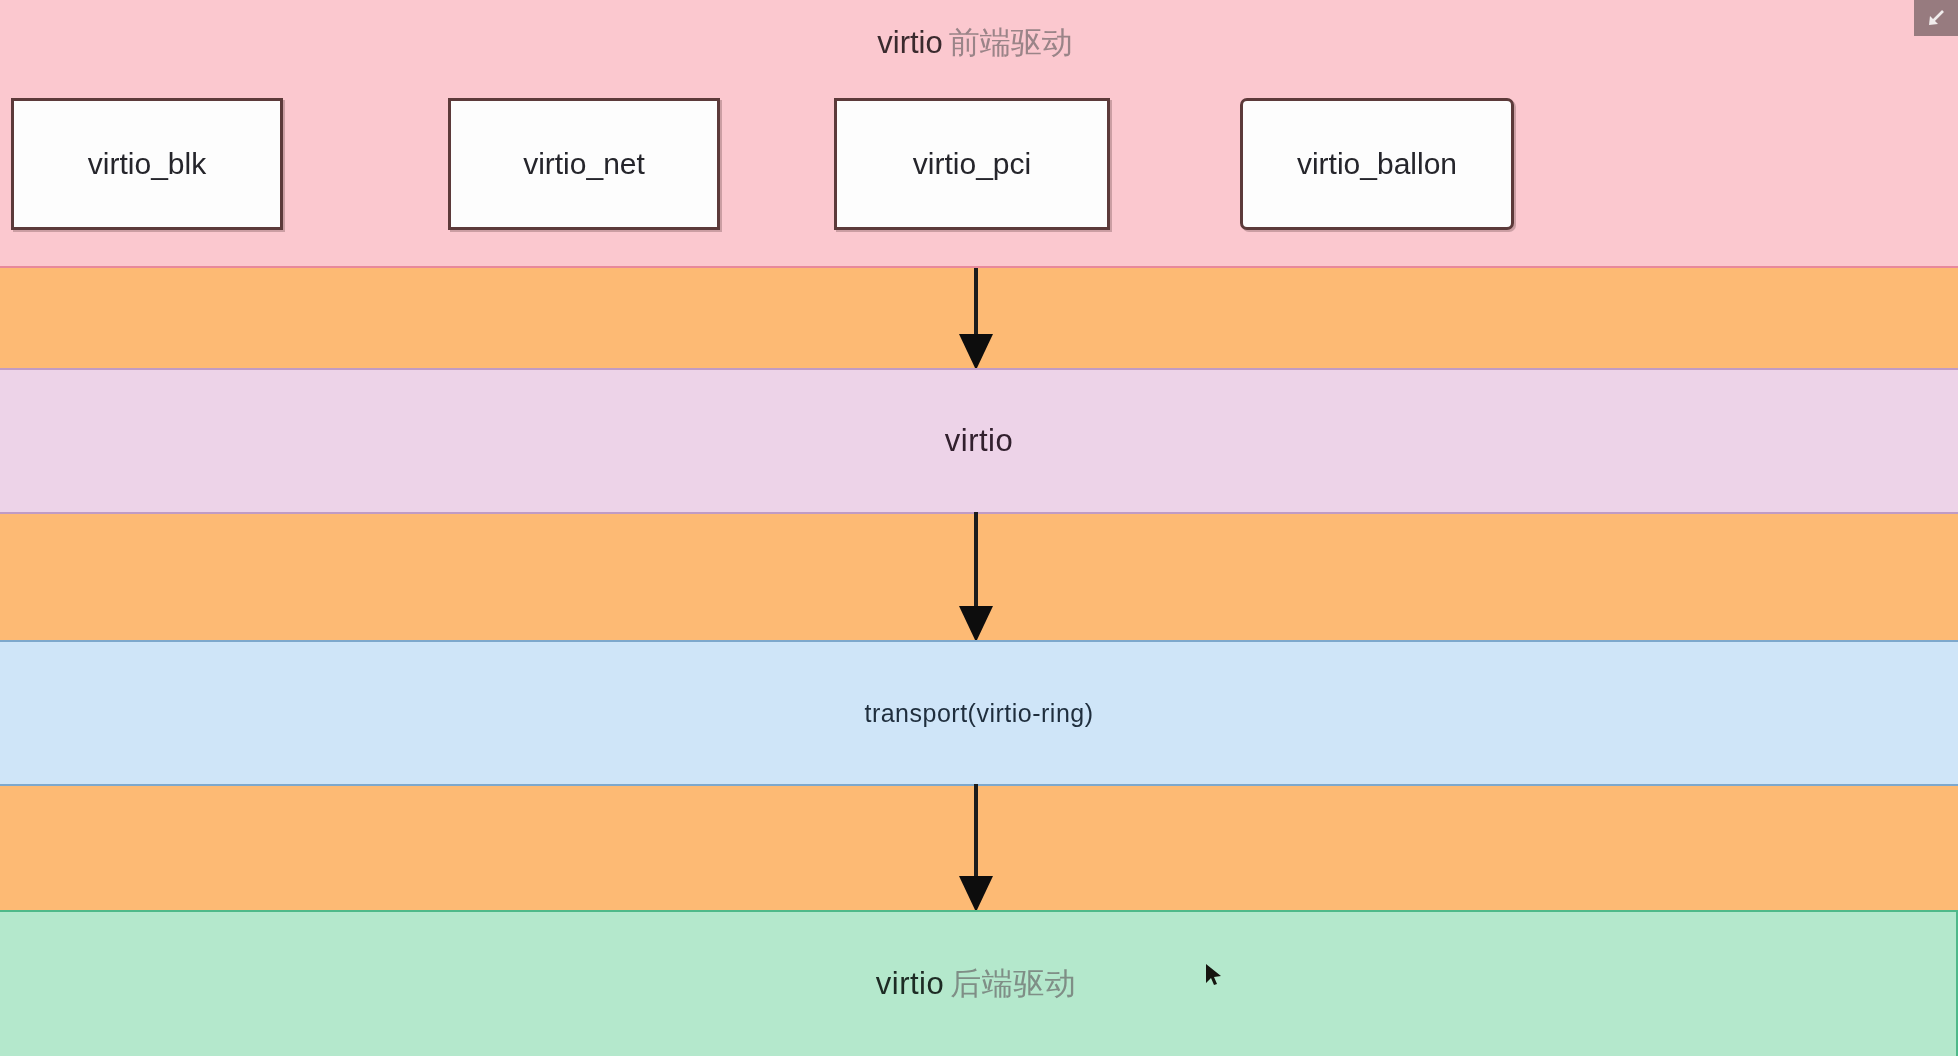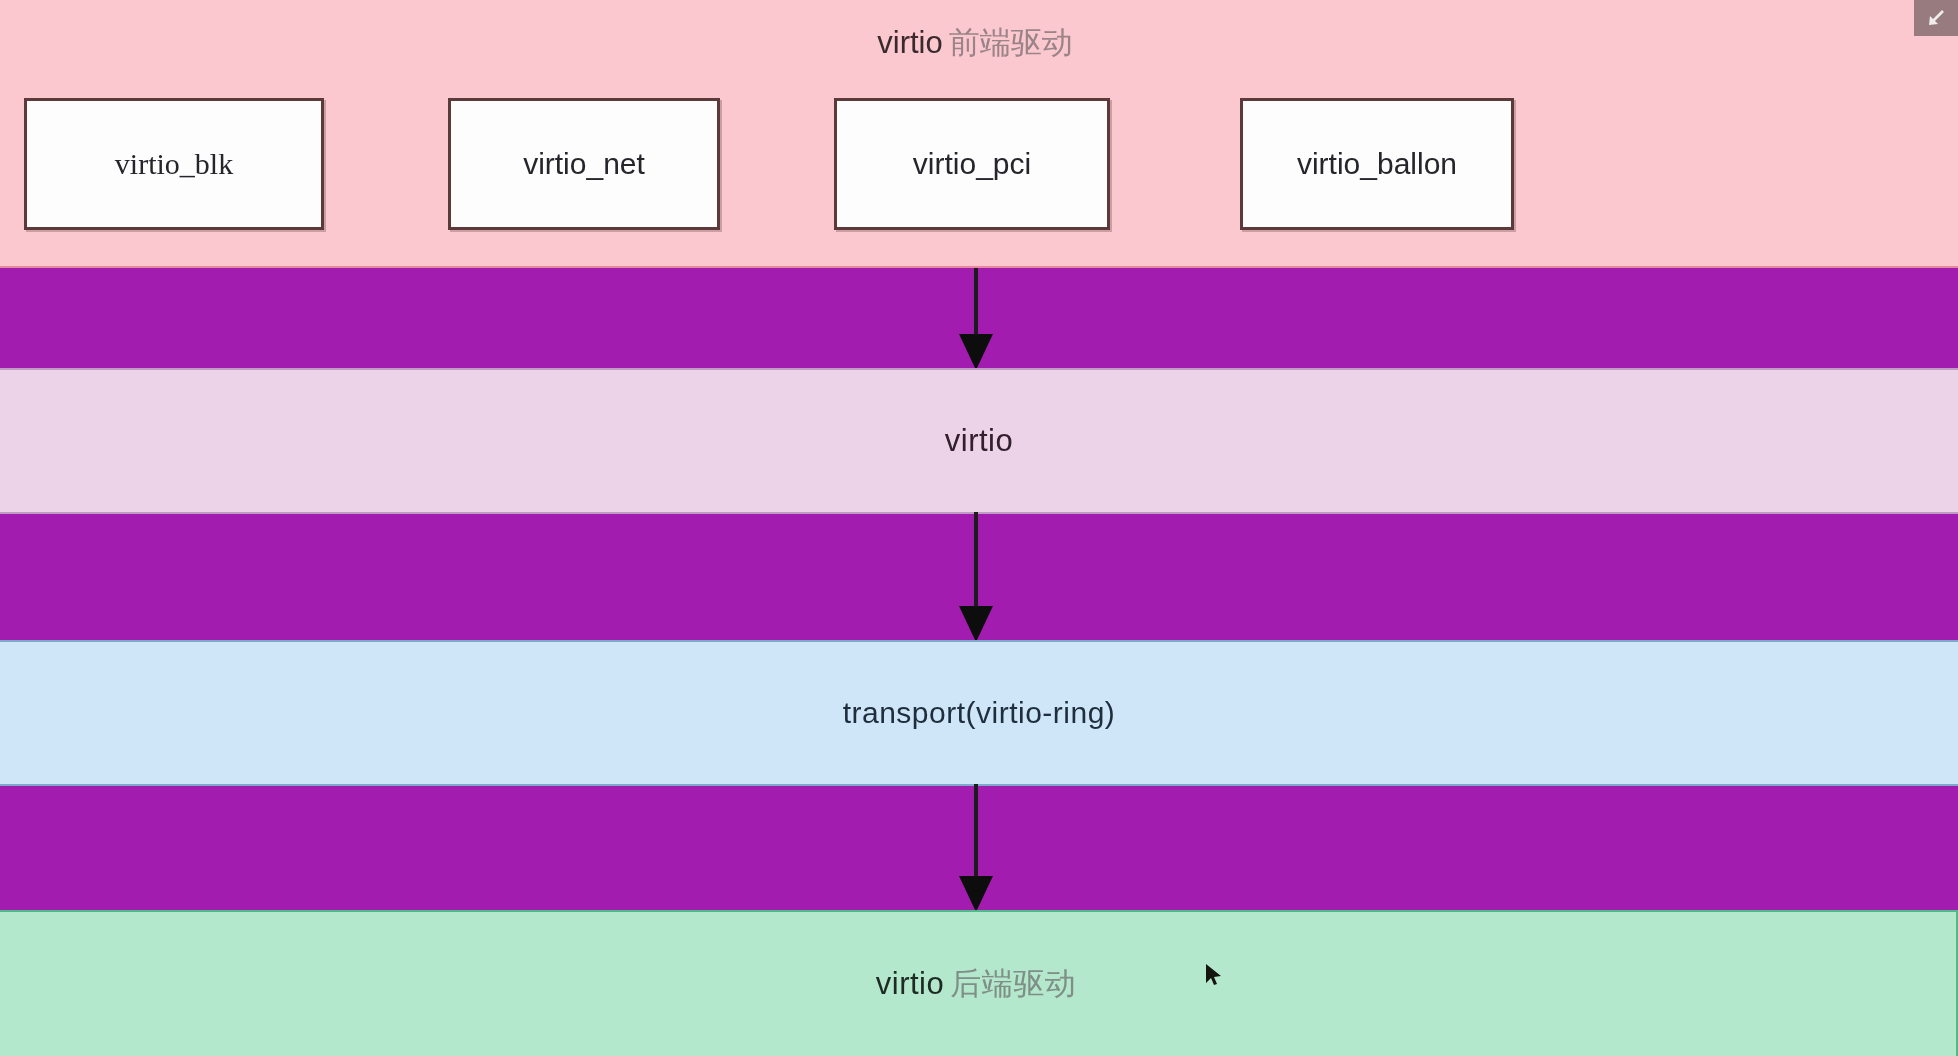--- a/index.html
+++ b/index.html
@@ -7,21 +7,21 @@
     padding: 0;
     background: #ffffff;
   }
   body {
     font-family: "Liberation Sans", "DejaVu Sans", sans-serif;
   }
   #canvas {
     position: relative;
     width: 1958px;
     height: 1056px;
-    background: #a21caf;
+    background: #fdba74;
     overflow: hidden;
   }
 
   
   .band {
     position: absolute;
     box-sizing: border-box;
     display: flex;
     align-items: center;
     justify-content: center;
@@ -97,21 +97,21 @@
 
   
   #transport-band {
     left: -6px;
     top: 640px;
     width: 1970px;
     height: 146px;
     background: #cfe5f8;
     border: 2px solid #7ea8cc;
   }
-  #transport-band .band-label { color: #1f2e3d; font-size: 30px; }
+  #transport-band .band-label { color: #1f2e3d; font-size: 25px; }
 
   
   #backend-band {
     left: -6px;
     top: 910px;
     width: 1964px;
     height: 148px;
     background: #b4e8cc;
     border: 2px solid #4fb98a;
   }
@@ -157,30 +157,30 @@
 
 <div id="canvas">
 
   <div id="frontend-band" class="band">
 
     <div id="frontend-title">
       <span>virtio</span><span class="cjk">前端驱动</span>
     </div>
 
     <div id="frontend-boxes">
-      <div class="module-box" style="left:28px; width:300px;font-family:Liberation Serif, serif;">
+      <div class="module-box" style="left:15px; width:272px;">
         <span>virtio_blk</span>
       </div>
       <div class="module-box" style="left:452px; width:272px;">
         <span>virtio_net</span>
       </div>
       <div class="module-box" style="left:838px; width:276px;text-align:center;">
         <span>virtio_pci</span>
       </div>
-      <div class="module-box" style="left:1244px; width:274px;">
+      <div class="module-box" style="left:1244px; width:274px;border-radius:7px;">
         <span>virtio_ballon</span>
       </div>
     </div>
   </div>
 
   <div class="connector" style="top:268px; height:104px;">
     <svg width="70" height="104" viewBox="0 0 70 104" xmlns="http://www.w3.org/2000/svg">
       <line x1="35" y1="0" x2="35" y2="82" stroke="#1c1c1c" stroke-width="4"></line>
       <polygon points="35,102 18,66 52,66" fill="#0d0d0d"></polygon>
     </svg>

